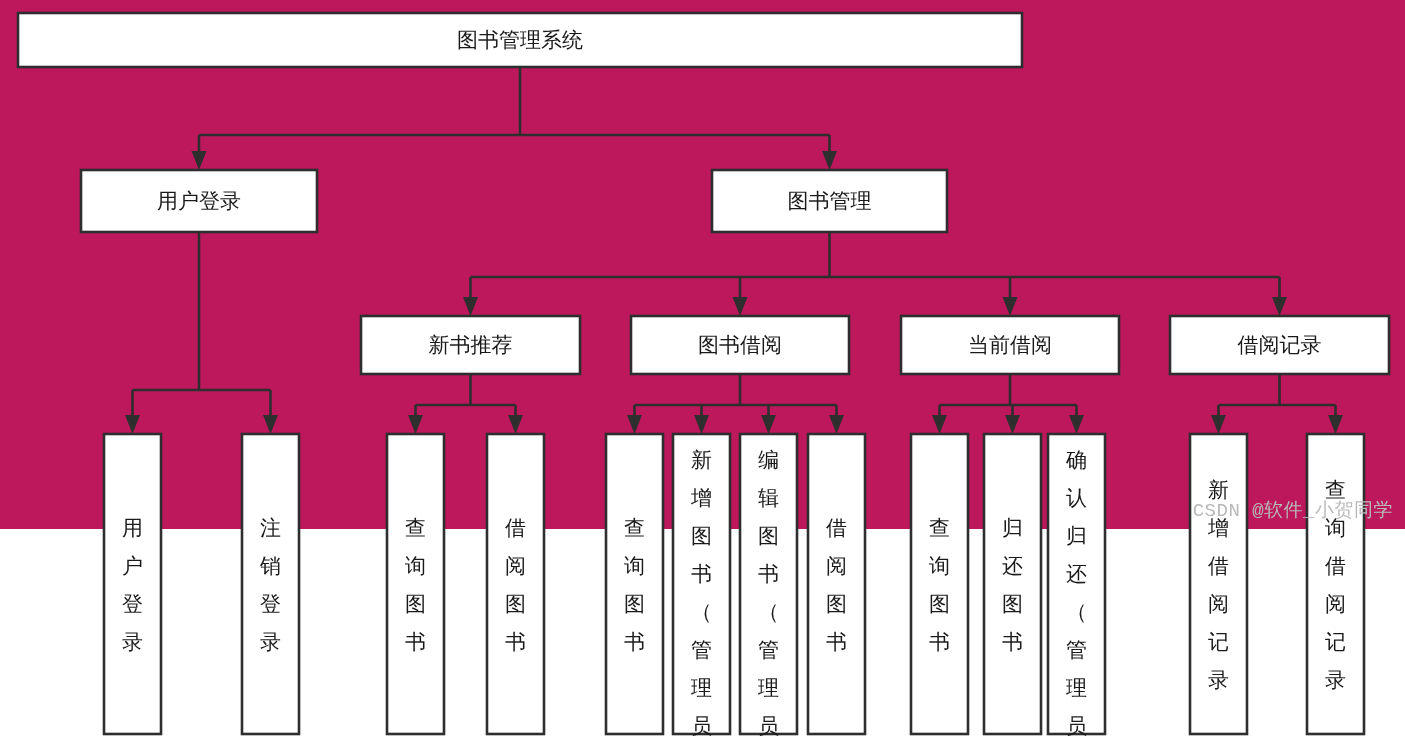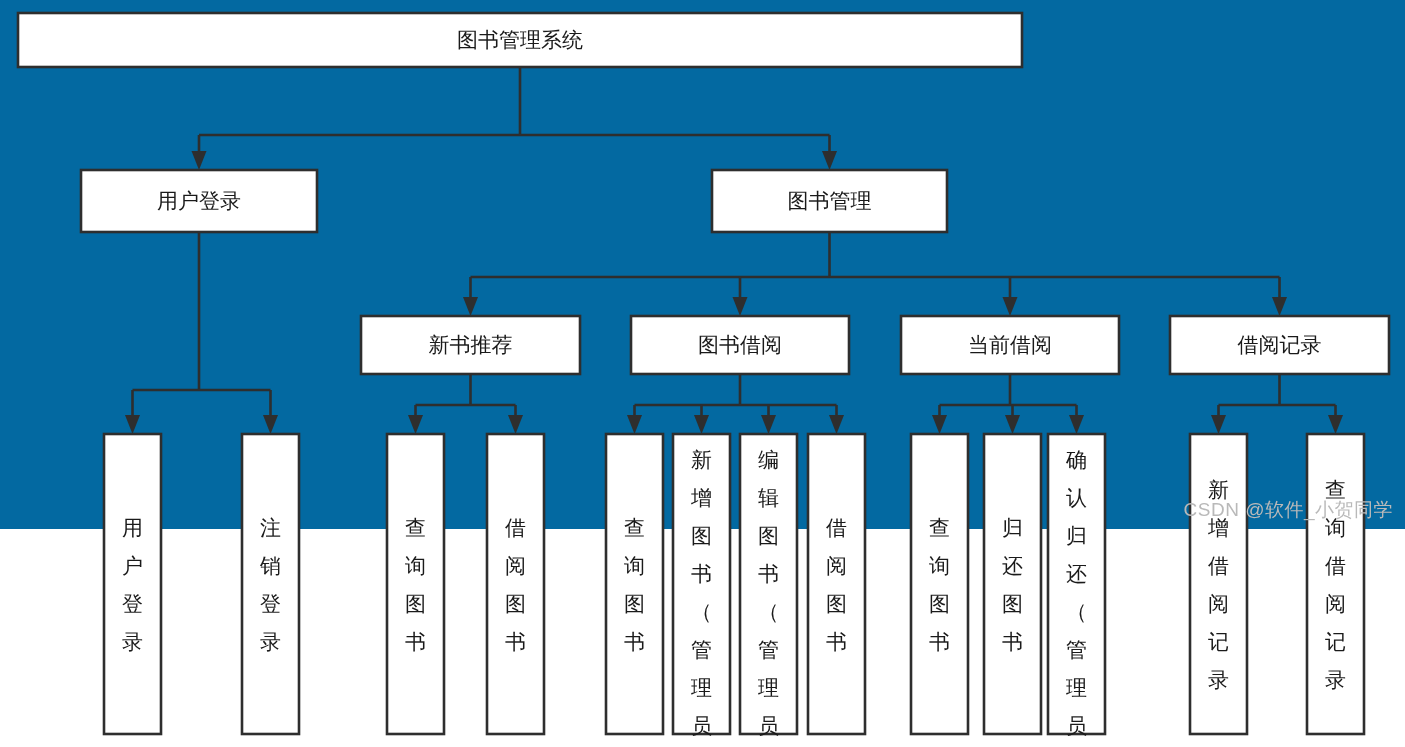--- a/index.html
+++ b/index.html
@@ -10,21 +10,21 @@
   body {
     width: 1405px;
     height: 747px;
     font-family: "DejaVu Sans", "Liberation Sans", sans-serif;
     overflow: hidden;
   }
   #diagram-root {
     position: relative;
     width: 1405px;
     height: 529px;
-    background: #0369a1;
+    background: #be185d;
   }
   svg#tree-svg {
     position: absolute;
     left: 0;
     top: 0;
     width: 1405px;
     height: 747px;
   }
   .node-box {
     fill: #ffffff;
@@ -50,21 +50,21 @@
   .leaf-label-v {
     font-family: "DejaVu Sans", "Liberation Sans", sans-serif;
     font-size: 21px;
     fill: #1a1a1a;
     text-anchor: middle;
   }
   .watermark {
     position: absolute;
     right: 12px;
     bottom: 6px;
-    font-family: Liberation Sans, sans-serif;
+    font-family: Liberation Mono, monospace;
     font-size: 19px;
     color: #b9b9b9;
     letter-spacing: 0.5px;
     white-space: nowrap;
     pointer-events: none;
   }
 </style>
 </head>
 <body>
 

